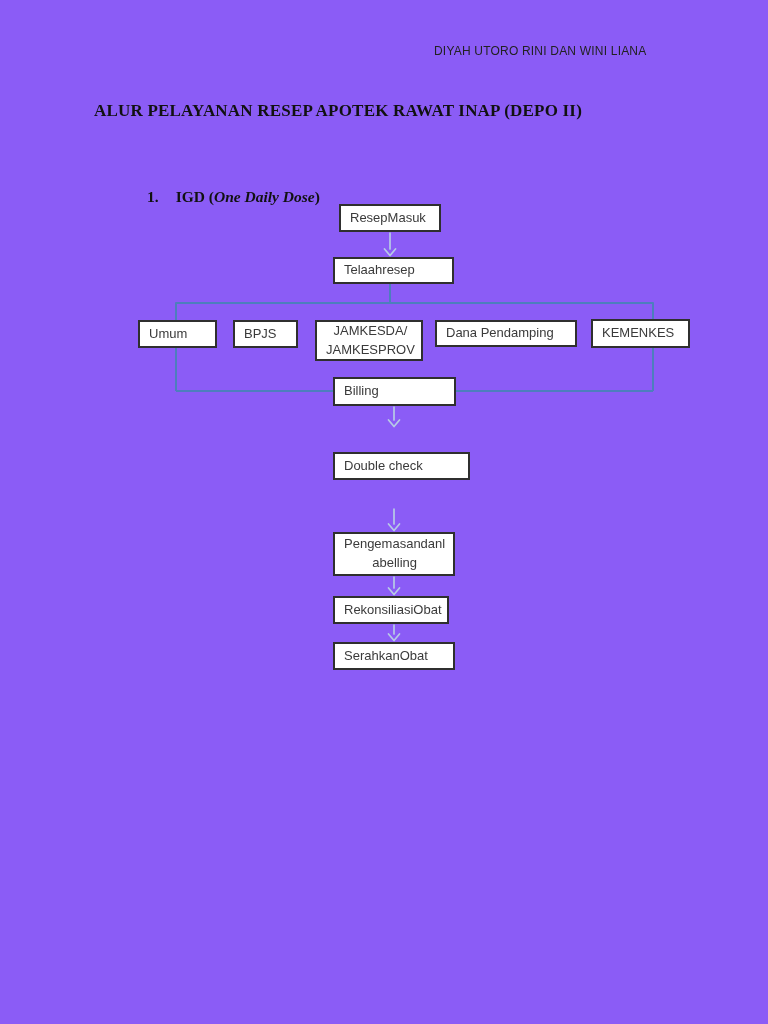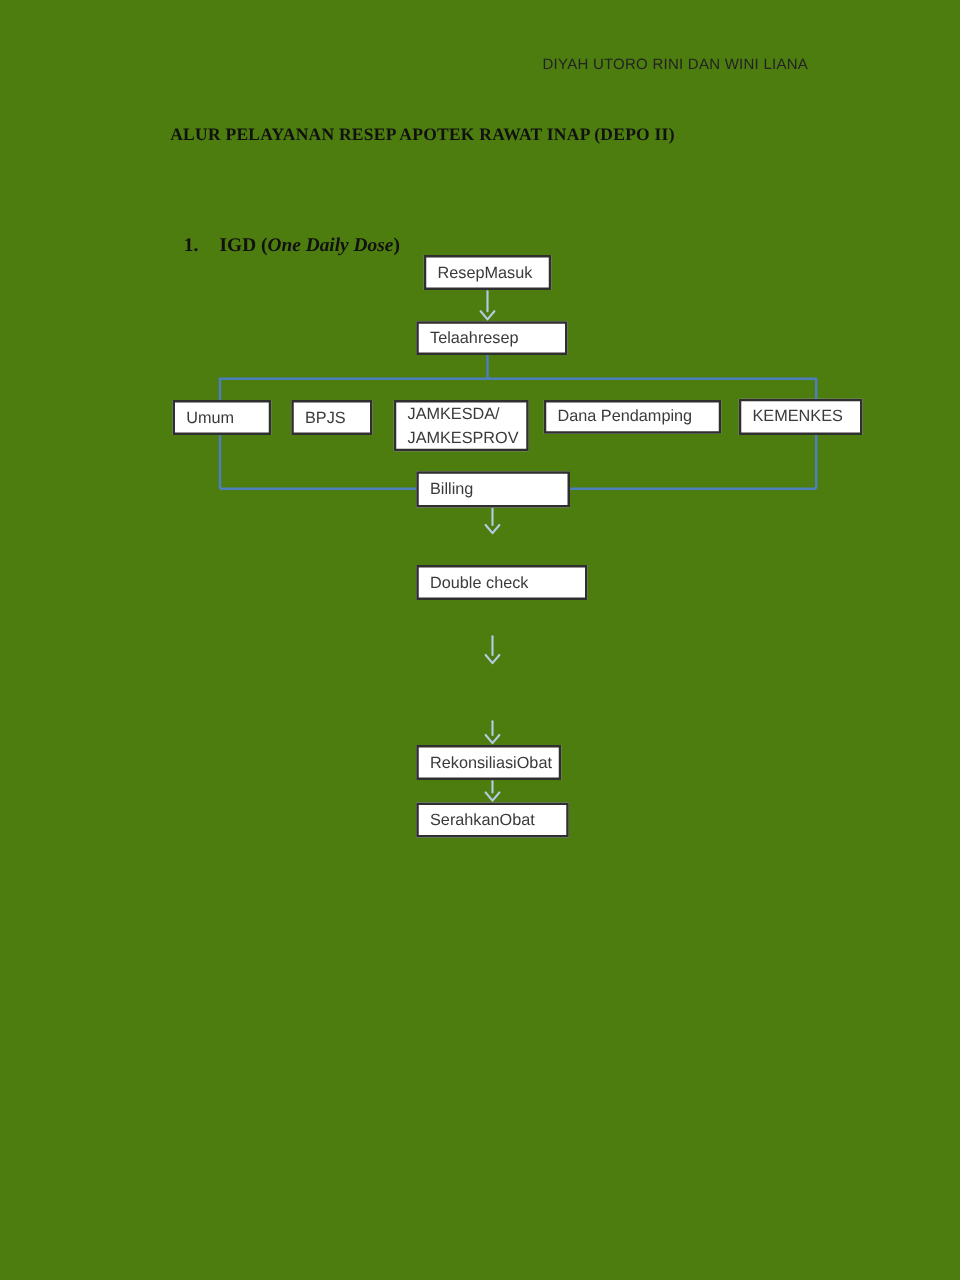--- a/index.html
+++ b/index.html
@@ -3,39 +3,39 @@
 <meta charset="utf-8">
 <style>
   :root{
     --connector-blue:#4d7ebd;
     --arrow-pale:#b7cbe5;
     --box-border:#2f2f2f;
     --ink:#3a3a3a;
   }
   html,body{margin:0;padding:0;background:#ffffff;}
   .page{
-    position:relative;width:768px;height:1024px;background:#4d7c0f;
+    position:relative;width:768px;height:1024px;background:#8b5cf6;
     font-family:"Liberation Sans",sans-serif;color:#1a1a1a;overflow:hidden;
   }
   .doc-header{
     position:absolute;top:44px;left:434px;
     font-size:12px;letter-spacing:.2px;color:#222;white-space:nowrap;
   }
   .doc-title{
     position:absolute;top:101px;left:0;width:676px;text-align:center;
-    font-family:"Liberation Serif",serif;font-weight:bold;font-size:14px;
+    font-family:"Liberation Serif",serif;font-weight:bold;font-size:17px;
     letter-spacing:.2px;color:#111;
   }
   .section-line{
     position:absolute;top:165px;left:147px;
     font-family:"Liberation Serif",serif;font-weight:bold;font-size:15.5px;color:#111;margin-top:23px;
   }
   .section-line .num{display:inline-block;margin-right:17px;}
   .section-line .em{font-style:italic;}
-  .flowchart{position:absolute;top:0;left:0;width:768px;height:1024px;}
+  .flowchart{position:absolute;top:0;left:0;width:768px;height:1024px;text-align:center;}
   .wires{position:absolute;top:0;left:0;z-index:0;}
   .node{
     position:absolute;z-index:1;box-sizing:border-box;background:#ffffff;
     border:2px solid var(--box-border);
     display:flex;align-items:center;padding-left:9px;
     font-size:13px;line-height:1.45;color:var(--ink);
     white-space:pre-line;
   }
   .c-line{stroke:var(--connector-blue);stroke-width:2;fill:none;stroke-linejoin:round;}
   .p-line{stroke:var(--arrow-pale);stroke-width:1.7;fill:none;stroke-linejoin:round;stroke-linecap:round;}
@@ -101,19 +101,21 @@
 
     <div class="node" style="left:435px;top:320px;width:142px;height:27px">Dana Pendamping</div>
 
     <div class="node" style="left:591px;top:319px;width:99px;height:29px">KEMENKES</div>
 
     <div class="node" style="left:333px;top:377px;width:123px;height:29px">Billing</div>
 
 
     <div class="node" style="left:333px;top:452px;width:137px;height:28px">Double check</div>
 
+    <div class="node" style="left:333px;top:532px;width:122px;height:44px">Pengemasandanl
+abelling</div>
 
     <div class="node" style="left:333px;top:596px;width:116px;height:28px">RekonsiliasiObat</div>
 
     <div class="node" style="left:333px;top:642px;width:122px;height:28px">SerahkanObat</div>
 
   </div>
 </div>
 
 </body></html>

